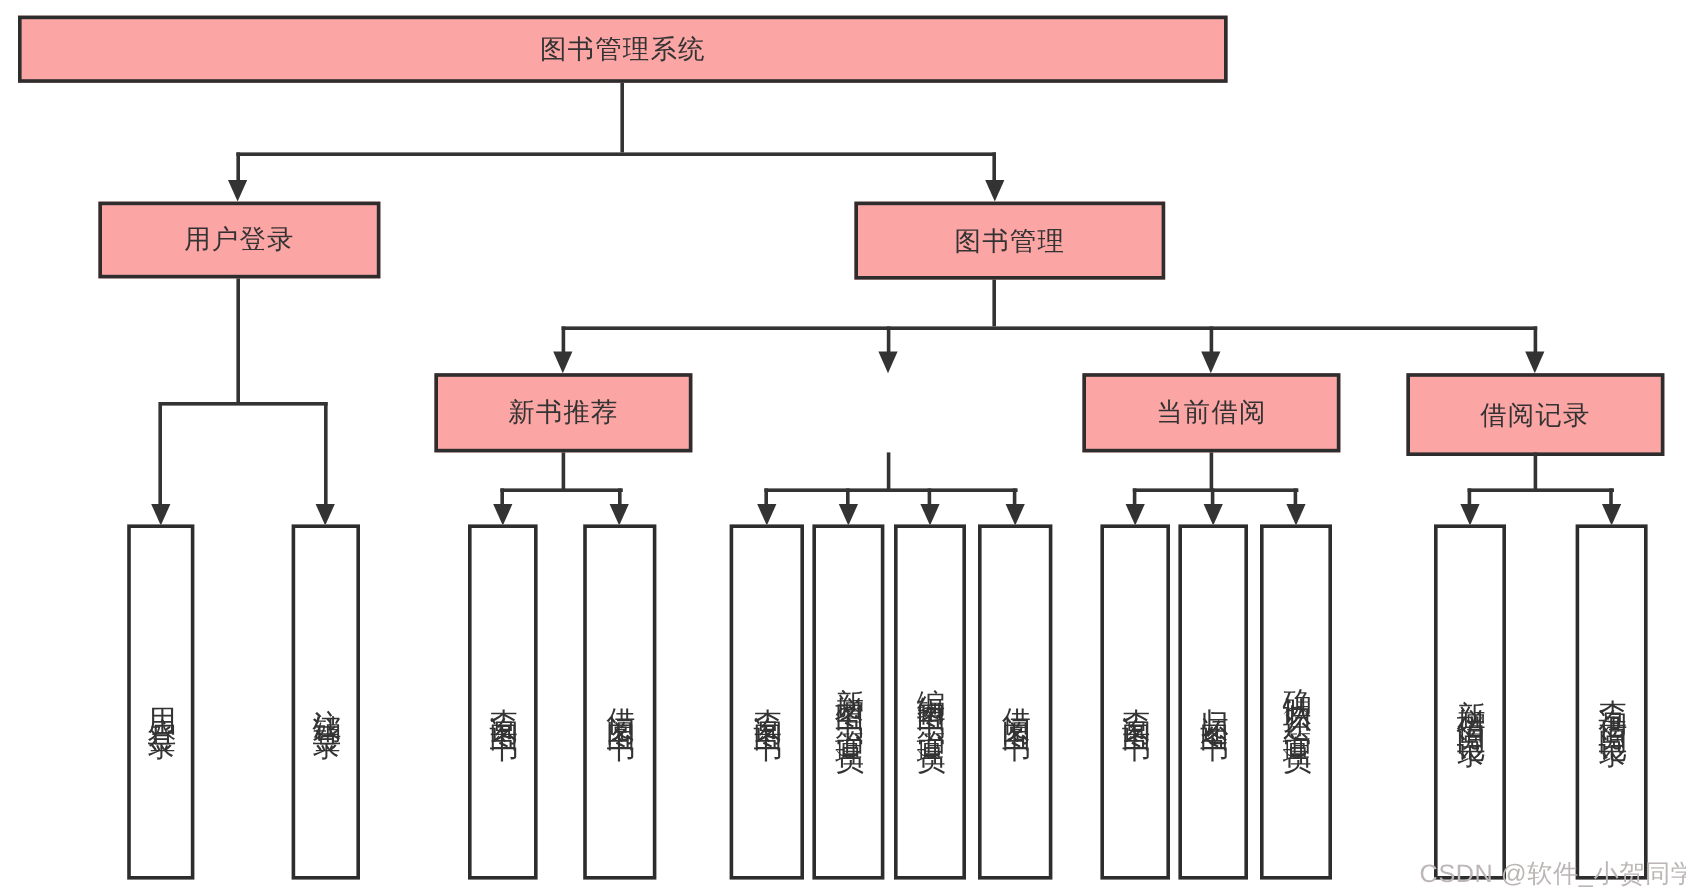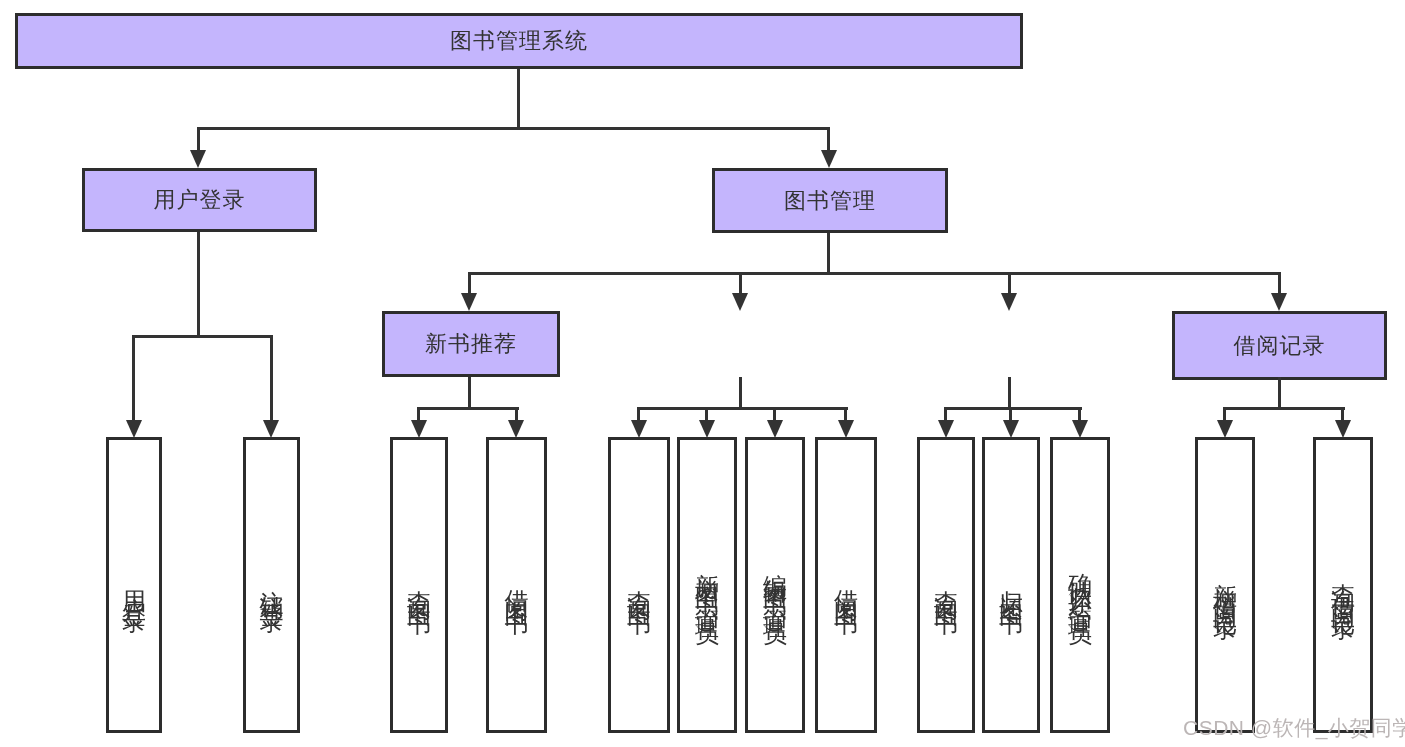--- a/index.html
+++ b/index.html
@@ -15,21 +15,21 @@
   .canvas{
     position:relative;
     width:1405px;height:747px;
     background:var(--bg);
     overflow:hidden;
   }
   
   .node{
     position:absolute;
     border:3px solid var(--border);
-    background:#c4b5fd;
+    background:#fca5a5;
     display:flex;align-items:center;justify-content:center;
     font-size:22px;
     color:var(--text);
     letter-spacing:1px;
     white-space:nowrap;
   }
   .leaf{
     position:absolute;
     border:3px solid var(--border);
     background:#fff;
@@ -70,41 +70,42 @@
   <div class="node" style="left:15px;top:13px;width:1008px;height:56px">图书管理系统</div>
 
   <div class="vl" style="left:517px;top:69px;height:58px"></div>
   <div class="hl" style="left:197px;top:127px;width:633px"></div>
   <div class="vl" style="left:197px;top:127px;height:28px"></div>
   <div class="ah" style="left:190px;top:150px"></div>
   <div class="vl" style="left:827px;top:127px;height:28px"></div>
   <div class="ah" style="left:821px;top:150px"></div>
 
   <div class="node" style="left:82px;top:168px;width:235px;height:64px">用户登录</div>
-  <div class="node" style="left:712px;top:168px;width:236px;height:65px">图书管理</div>
+  <div class="node" style="left:712px;top:168px;width:259px;height:65px">图书管理</div>
 
   <div class="vl" style="left:197px;top:232px;height:103px"></div>
   <div class="hl" style="left:133px;top:335px;width:140px"></div>
   <div class="vl" style="left:132px;top:335px;height:88px"></div>
   <div class="ah" style="left:126px;top:420px"></div>
   <div class="vl" style="left:270px;top:335px;height:88px"></div>
   <div class="ah" style="left:263px;top:420px"></div>
 
   <div class="vl" style="left:827px;top:233px;height:39px"></div>
   <div class="hl" style="left:468px;top:272px;width:813px"></div>
   <div class="vl" style="left:468px;top:272px;height:26px"></div>
   <div class="ah" style="left:461px;top:293px"></div>
   <div class="vl" style="left:739px;top:272px;height:26px"></div>
   <div class="ah" style="left:732px;top:293px"></div>
   <div class="vl" style="left:1008px;top:272px;height:26px"></div>
   <div class="ah" style="left:1001px;top:293px"></div>
   <div class="vl" style="left:1278px;top:272px;height:26px"></div>
   <div class="ah" style="left:1271px;top:293px"></div>
 
-  <div class="node" style="left:382px;top:311px;width:178px;height:66px">新书推荐</div>
+  <div class="node" style="left:362px;top:311px;width:215px;height:66px">新书推荐</div>
+  <div class="node" style="left:902px;top:311px;width:215px;height:66px">当前借阅</div>
   <div class="node" style="left:1172px;top:311px;width:215px;height:69px">借阅记录</div>
 
   <div class="vl" style="left:468px;top:377px;height:31px"></div>
   <div class="hl" style="left:417px;top:407px;width:102px"></div>
   <div class="vl" style="left:417px;top:407px;height:16px"></div>
   <div class="ah" style="left:411px;top:420px"></div>
   <div class="vl" style="left:515px;top:407px;height:16px"></div>
   <div class="ah" style="left:508px;top:420px"></div>
 
   <div class="vl" style="left:739px;top:377px;height:31px"></div>

